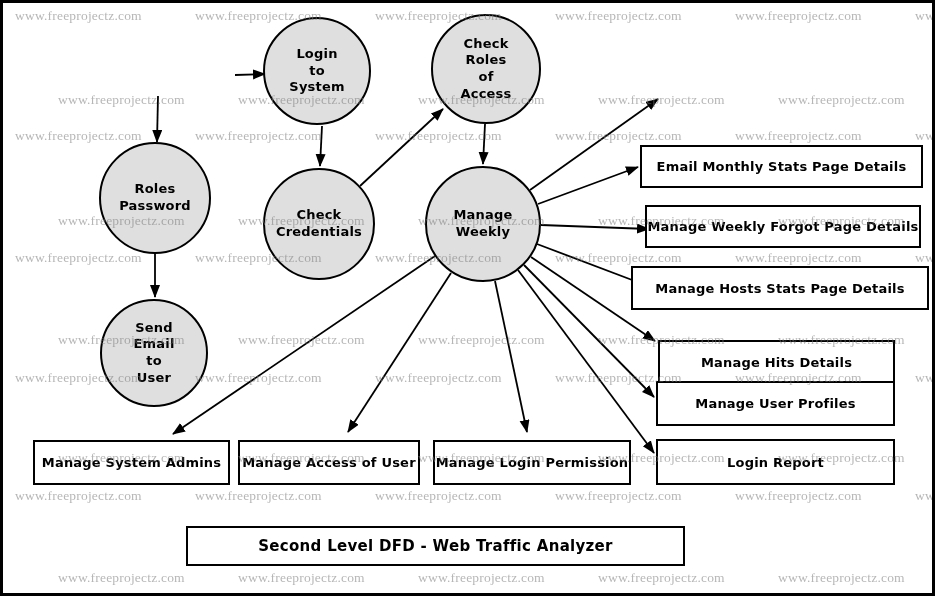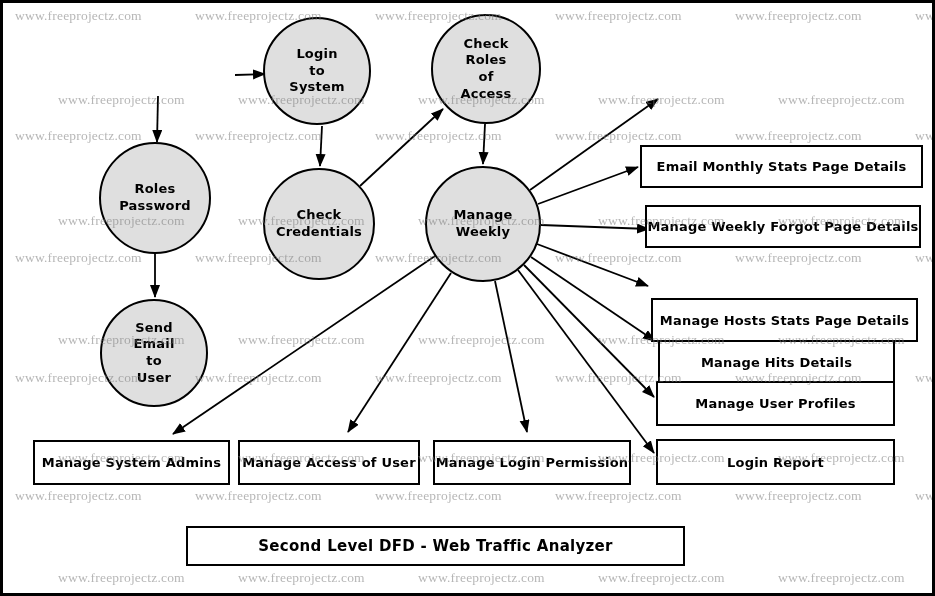--- a/index.html
+++ b/index.html
@@ -136,21 +136,21 @@
   <div class="node process" style="left:97px; top:296px; width:108px; height:108px;">Send
 Email
 to
 User</div>
 
 
   <div class="node entity" style="left:637px; top:142px; width:283px; height:43px;">Email Monthly Stats Page Details</div>
 
   <div class="node entity" style="left:642px; top:202px; width:276px; height:43px;">Manage Weekly Forgot Page Details</div>
 
-  <div class="node entity" style="left:648px; top:263px; width:267px; height:44px;margin-top:32px;">Manage Hosts Stats Page Details</div>
+  <div class="node entity" style="left:628px; top:263px; width:298px; height:44px;">Manage Hosts Stats Page Details</div>
 
   <div class="node entity" style="left:655px; top:337px; width:237px; height:45px;">Manage Hits Details</div>
 
   <div class="node entity" style="left:653px; top:378px; width:239px; height:45px;">Manage User Profiles</div>
 
   <div class="node entity" style="left:653px; top:436px; width:239px; height:46px;">Login Report</div>
 
   <div class="node entity" style="left:30px; top:437px; width:197px; height:45px;">Manage System Admins</div>
 
   <div class="node entity" style="left:235px; top:437px; width:182px; height:45px;">Manage Access of User</div>

